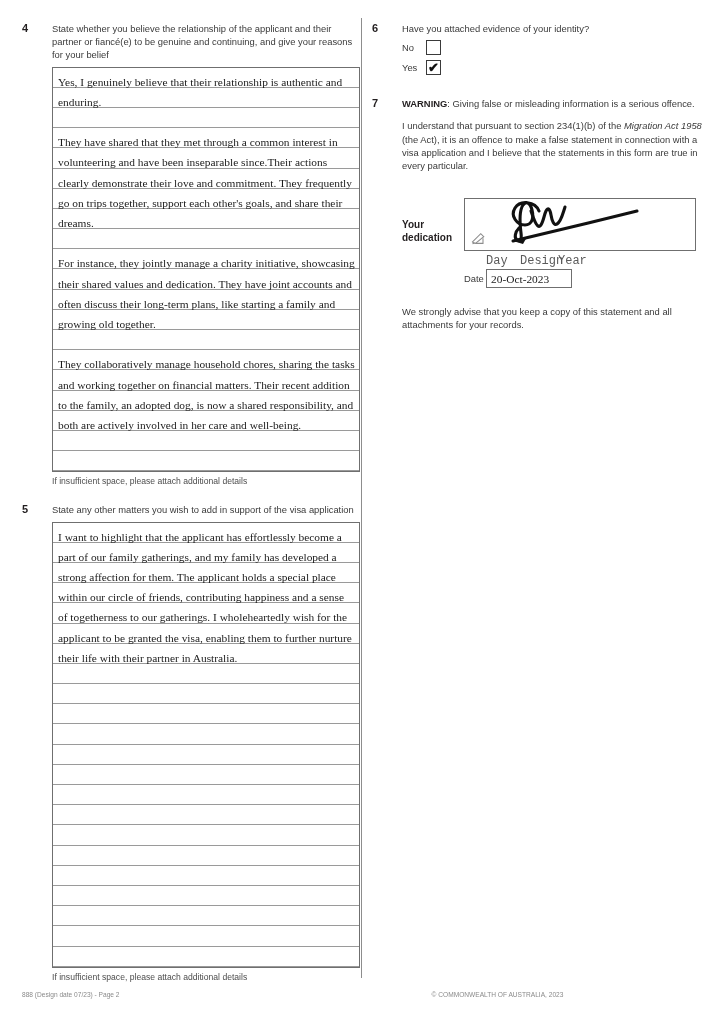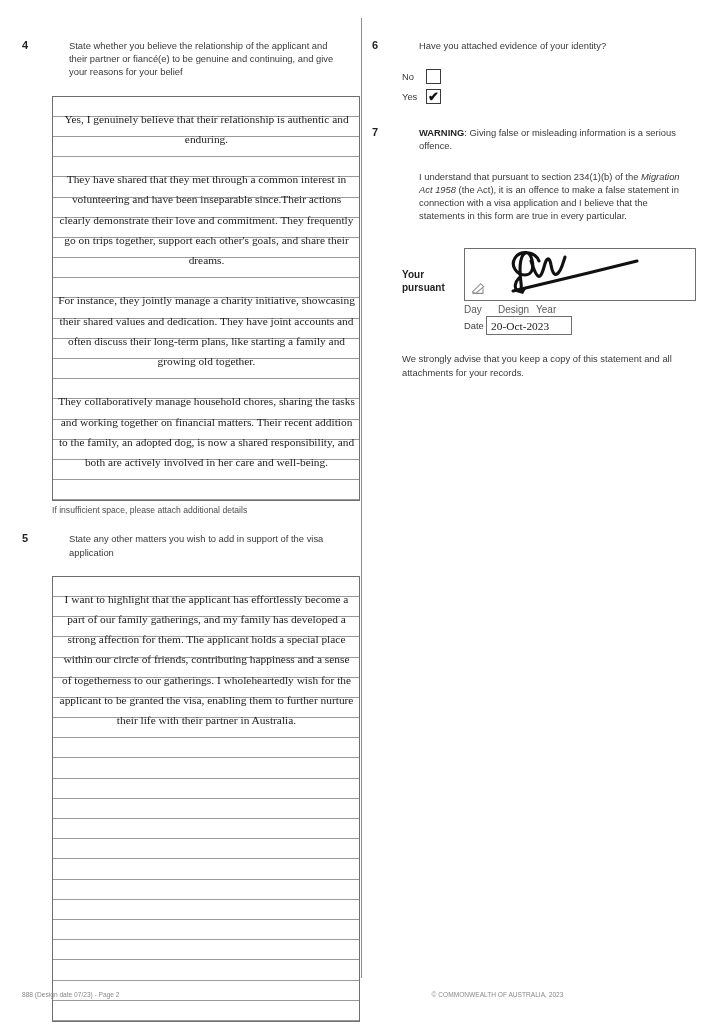--- a/index.html
+++ b/index.html
@@ -35,21 +35,21 @@
     width: 22px;
     font-size: 11px;
     font-weight: bold;
     color: #231f20;
   }
   .q-body { margin-left: 30px; }
   .q-text {
     font-size: 9.4px;
     line-height: 13.2px;
     color: #3a3a3a;
-    margin: 17px;
+    margin: 0;
   }
   .q-text .ital { font-style: italic; }
   .q-text .bold { font-weight: bold; color: #231f20; }
 
   
   .ruled-box {
     border: 1px solid #6f6f6f;
     background: #ffffff;
     position: relative;
     margin-top: 5px;
@@ -57,23 +57,22 @@
   .rule-line {
     height: 20.2px;
     border-bottom: 1px solid #9a9a9a;
   }
   .rule-line:last-child { border-bottom: none; }
 
   
   .answer-overlay {
     position: absolute;
     left: 5px; right: 4px;
-    top: 12px;
+    top: 4px;
     pointer-events: none;
-    text-align: center;
   }
   .answer-para {
     font-family: "Liberation Serif", serif;
     font-size: 11.4px;
     line-height: 20.2px;
     color: #1a1a1a;
     margin: 0;
     white-space: pre-wrap;
   }
   .answer-gap { height: 20.2px; }
@@ -139,23 +138,25 @@
   }
   .sig-ink {
     position: absolute;
     left: 22px; top: -4px;
     width: 200px; height: 56px;
   }
 
   .date-block { margin-top: 3px; margin-left: 62px; }
   .dmy {
     display: flex;
-    font-size: 10px;
+    font-size: 12px;
     color: #5a5a5a;
+    margin-left: 22px;
     margin-bottom: 1px;
+    font-family: Liberation Mono, monospace;
   }
   .dmy span { display: inline-block; }
   .dmy .d { width: 34px; }
   .dmy .m { width: 38px; }
   .dmy .y { width: 30px; }
   .date-row { display: flex; align-items: center; }
   .date-word {
     font-size: 9.4px;
     color: #3a3a3a;
     width: 22px;
@@ -310,21 +311,21 @@
     <div class="q" style="margin-top:22px;">
       <div class="q-num">7</div>
       <div class="q-body">
         <p class="q-text"><span class="bold">WARNING</span><span>: Giving false or misleading information is a serious offence.</span></p>
 
         <p class="q-text" style="margin-top:9px;"><span>I understand that pursuant to section 234(1)(b) of the </span><span class="ital">Migration Act 1958</span><span> (the Act), it is an offence to make a false statement in connection with a visa application and I believe that the statements in this form are true in every particular.</span></p>
 
         <div class="sig-wrap">
           <div class="sig-label">
             <div>Your</div>
-            <div>pursuant</div>
+            <div>dedication</div>
           </div>
           <div class="sig-box">
             <svg class="pen-icon" viewBox="0 0 24 17">
               <path d="M2 13 L13 2 L17 6 L6 15 Z" fill="none" stroke="#8d8d8d" stroke-width="1.4"></path>
               <path d="M2 13 L6 15 L2 16 Z" fill="#8d8d8d"></path>
               <path d="M16 8 L16 15 L6 15" fill="none" stroke="#8d8d8d" stroke-width="1.4"></path>
             </svg>
             <svg class="sig-ink" viewBox="0 0 200 56">
               <path d="M52 16 C48 6, 33 5, 28 13 C23 21, 30 30, 38 30 C45 30, 47 23, 45 15 C43 7, 39 6, 36 10 C32 16, 33 30, 34 38 C35 45, 33 47, 30 45 C27 43, 28 37, 32 33" fill="none" stroke="#111" stroke-width="3.1" stroke-linecap="round"></path>
               <path d="M44 16 C47 25, 50 33, 53 31 C56 29, 57 20, 59 16 C61 12, 63 14, 64 20 C65 26, 67 31, 70 29 C74 27, 76 18, 78 12" fill="none" stroke="#111" stroke-width="3.1" stroke-linecap="round"></path>

